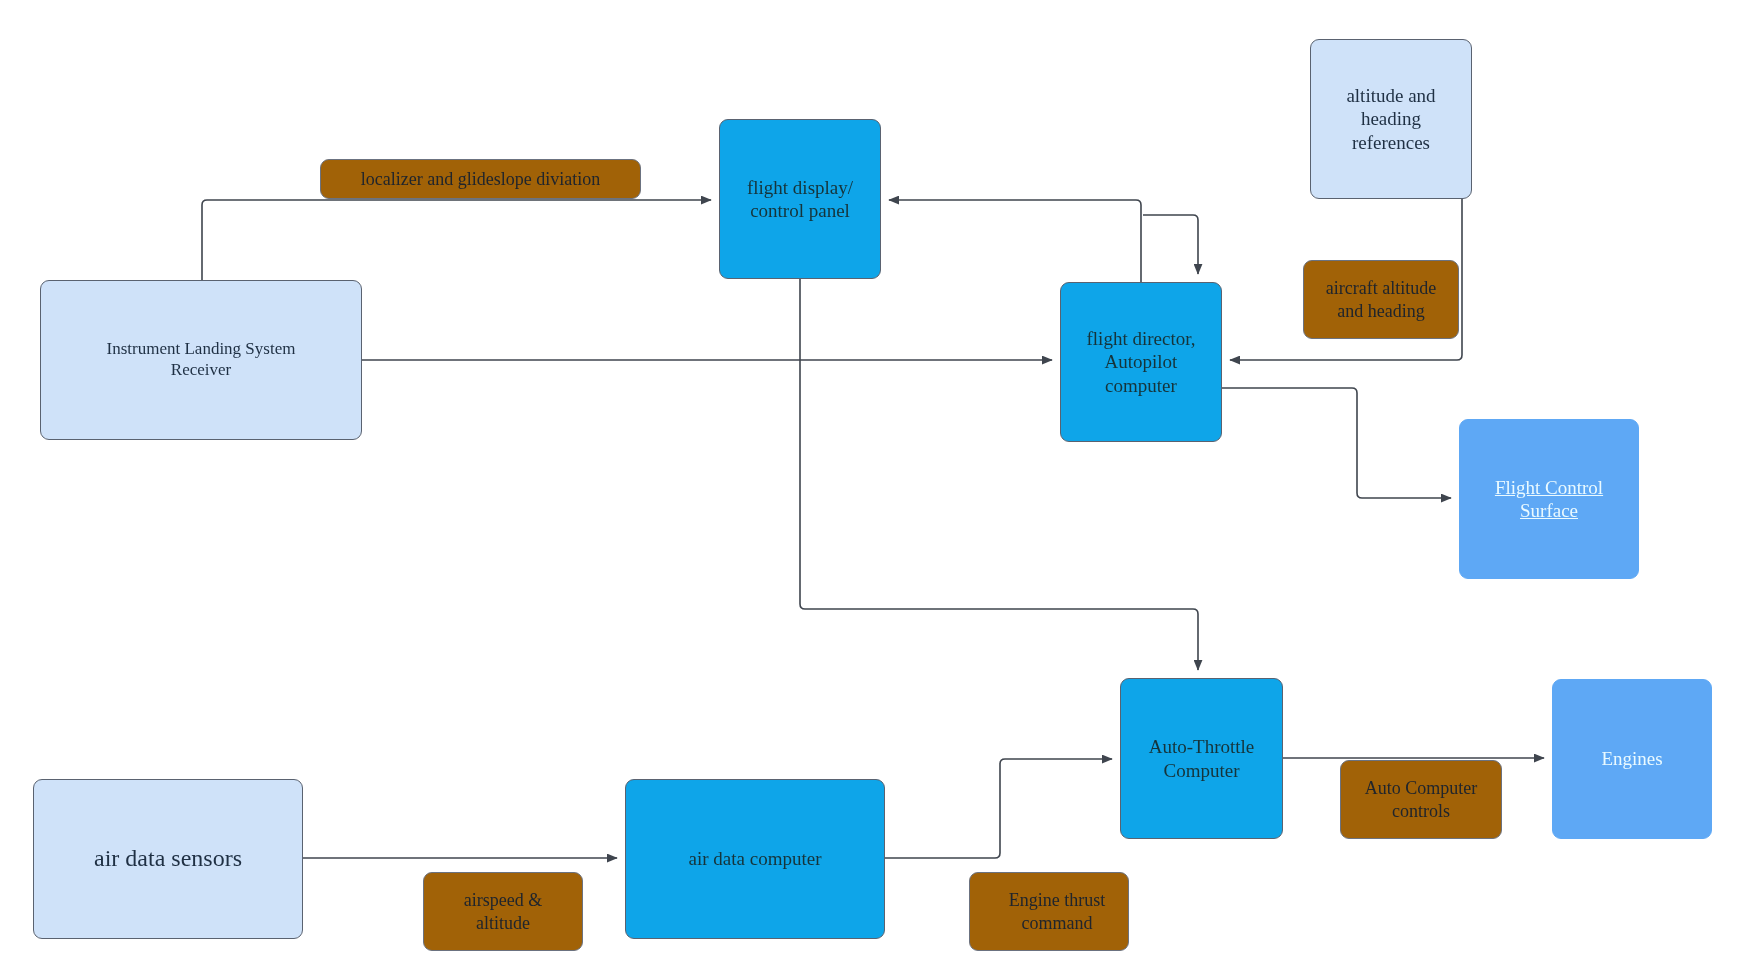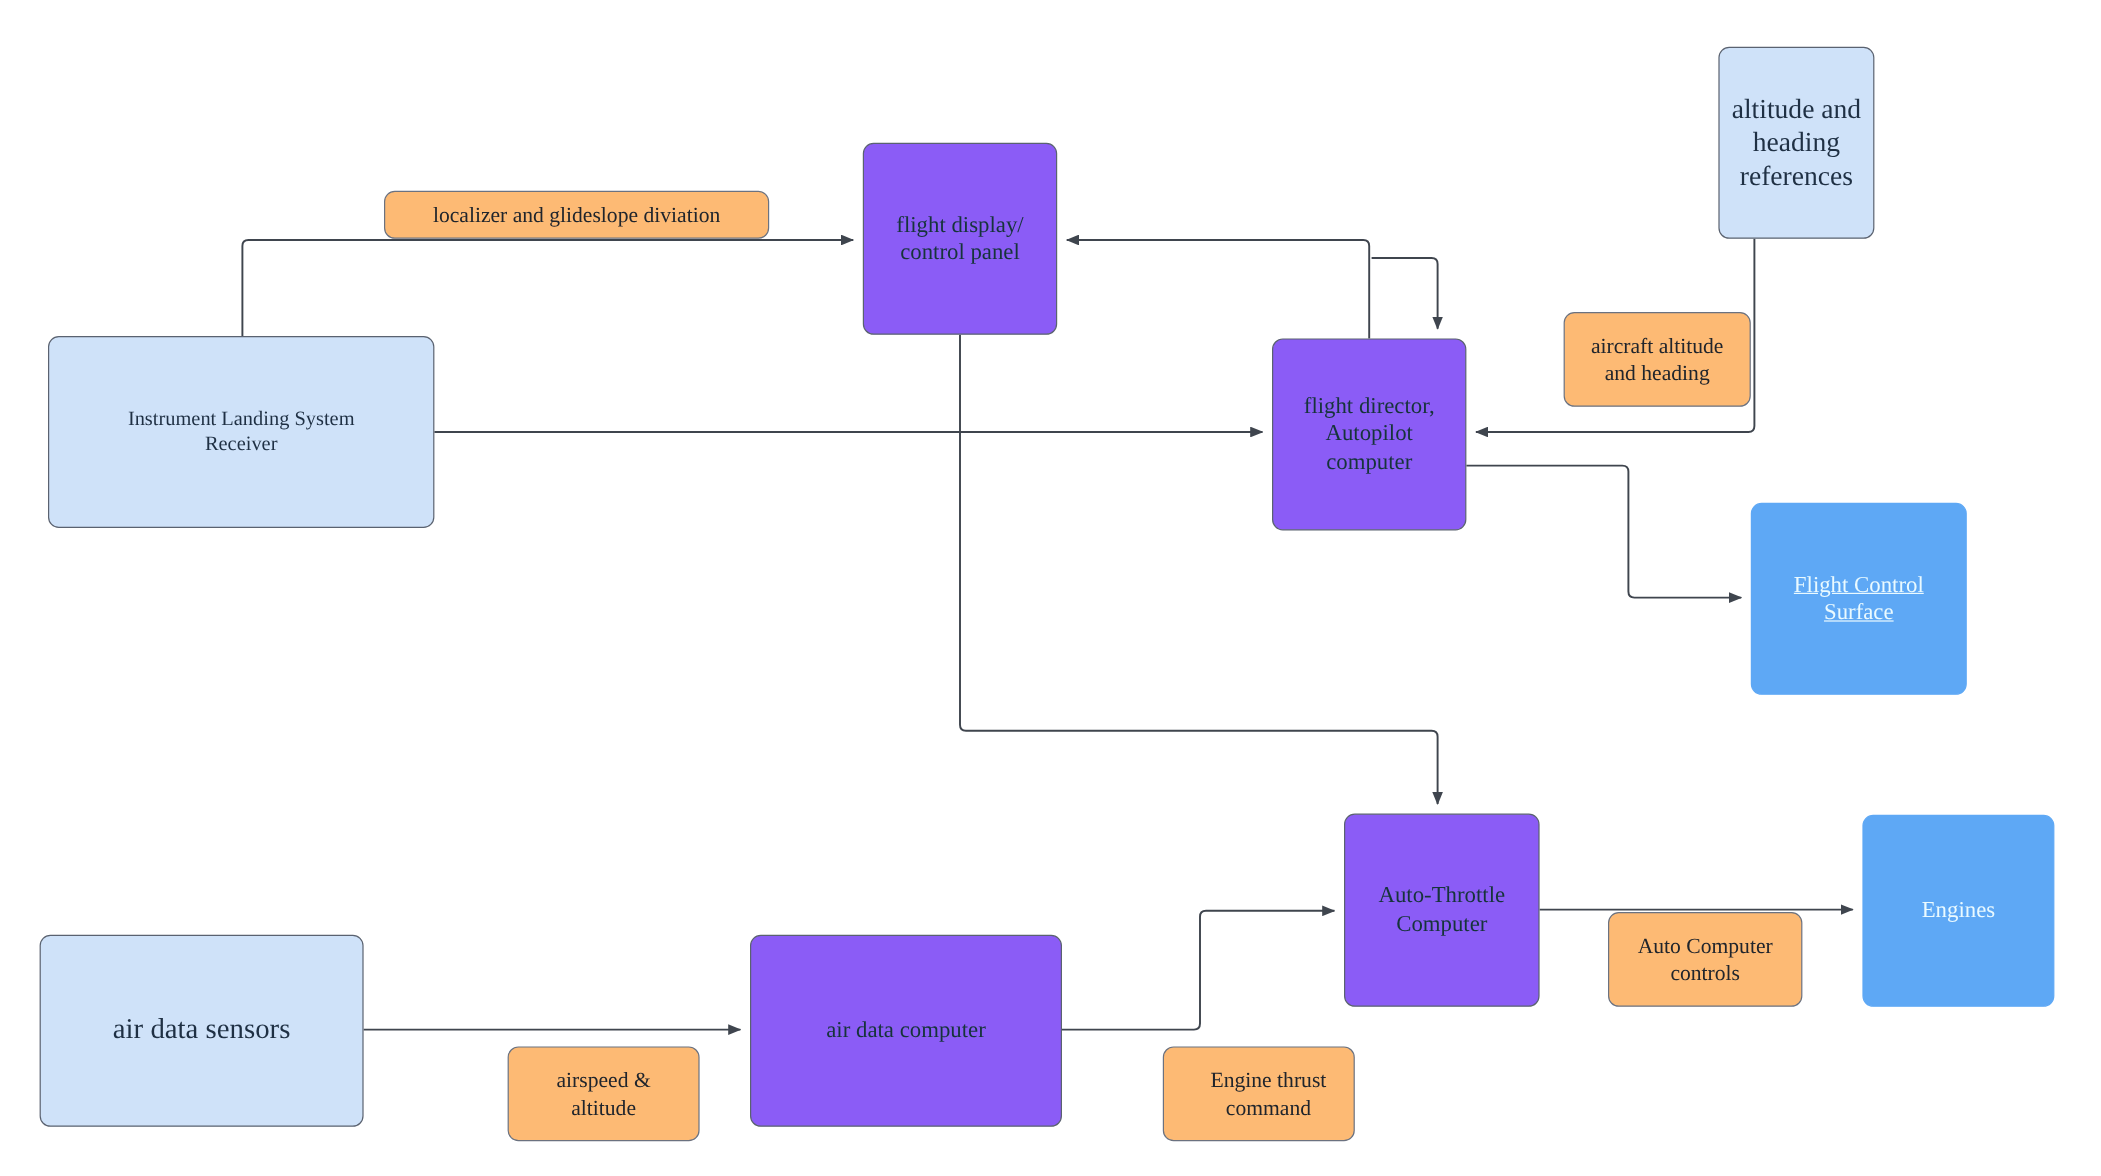--- a/index.html
+++ b/index.html
@@ -5,24 +5,24 @@
   html,body{margin:0;padding:0;background:#ffffff;}
   body{width:1751px;height:980px;overflow:hidden;
        font-family:"Liberation Serif","DejaVu Serif",serif;}
   #canvas{position:relative;width:1751px;height:980px;background:#fff;}
   svg.edges{position:absolute;left:0;top:0;width:1751px;height:980px;}
   .node{position:absolute;box-sizing:border-box;display:flex;align-items:center;
         justify-content:center;text-align:center;border-radius:9px;
         border:1px solid #5a6270;line-height:1.22;}
   .node .lbl{display:block;padding:0 6px;white-space:pre-line;}
   .n-blue{background:#cfe2f9;color:#1f3044;}
-  .n-teal{background:#8b5cf6;color:#16343a;}
+  .n-teal{background:#0ea5e9;color:#16343a;}
   .n-solid{background:#5ea8f5;color:#eafaff;border-color:#5ea8f5;}
   .edgelabel{position:absolute;box-sizing:border-box;display:flex;align-items:center;
-        justify-content:center;text-align:center;background:#fdba74;
+        justify-content:center;text-align:center;background:#a16207;
         border:1px solid #6b7280;border-radius:9px;color:#20252c;line-height:1.25;
         white-space:pre-line;}
 </style>
 </head>
 <body>
 
 <div id="canvas">
 
   <svg class="edges" viewBox="0 0 1751 980" xmlns="http://www.w3.org/2000/svg">
     <defs>
@@ -57,21 +57,21 @@
   <div class="node n-blue" style="left:40px;top:280px;width:322px;height:160px;font-size:17px;">
     <span class="lbl">Instrument Landing System
 Receiver</span>
   </div>
 
   <div class="node n-teal" style="left:719px;top:119px;width:162px;height:160px;font-size:19px;">
     <span class="lbl">flight display/
 control panel</span>
   </div>
 
-  <div class="node n-blue" style="left:1432px;top:39px;width:130px;height:160px;font-size:23px;">
+  <div class="node n-blue" style="left:1310px;top:39px;width:162px;height:160px;font-size:19px;">
     <span class="lbl">altitude and
 heading
 references</span>
   </div>
 
   <div class="node n-teal" style="left:1060px;top:282px;width:162px;height:160px;font-size:19px;">
     <span class="lbl">flight director,
 Autopilot
 computer</span>
   </div>

